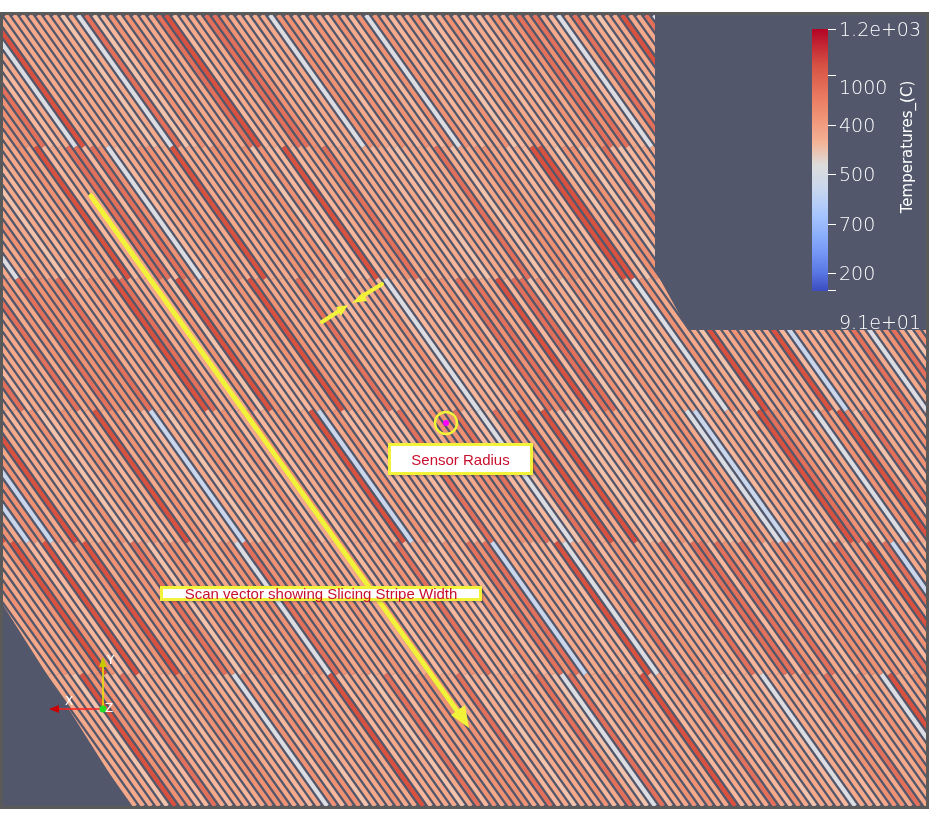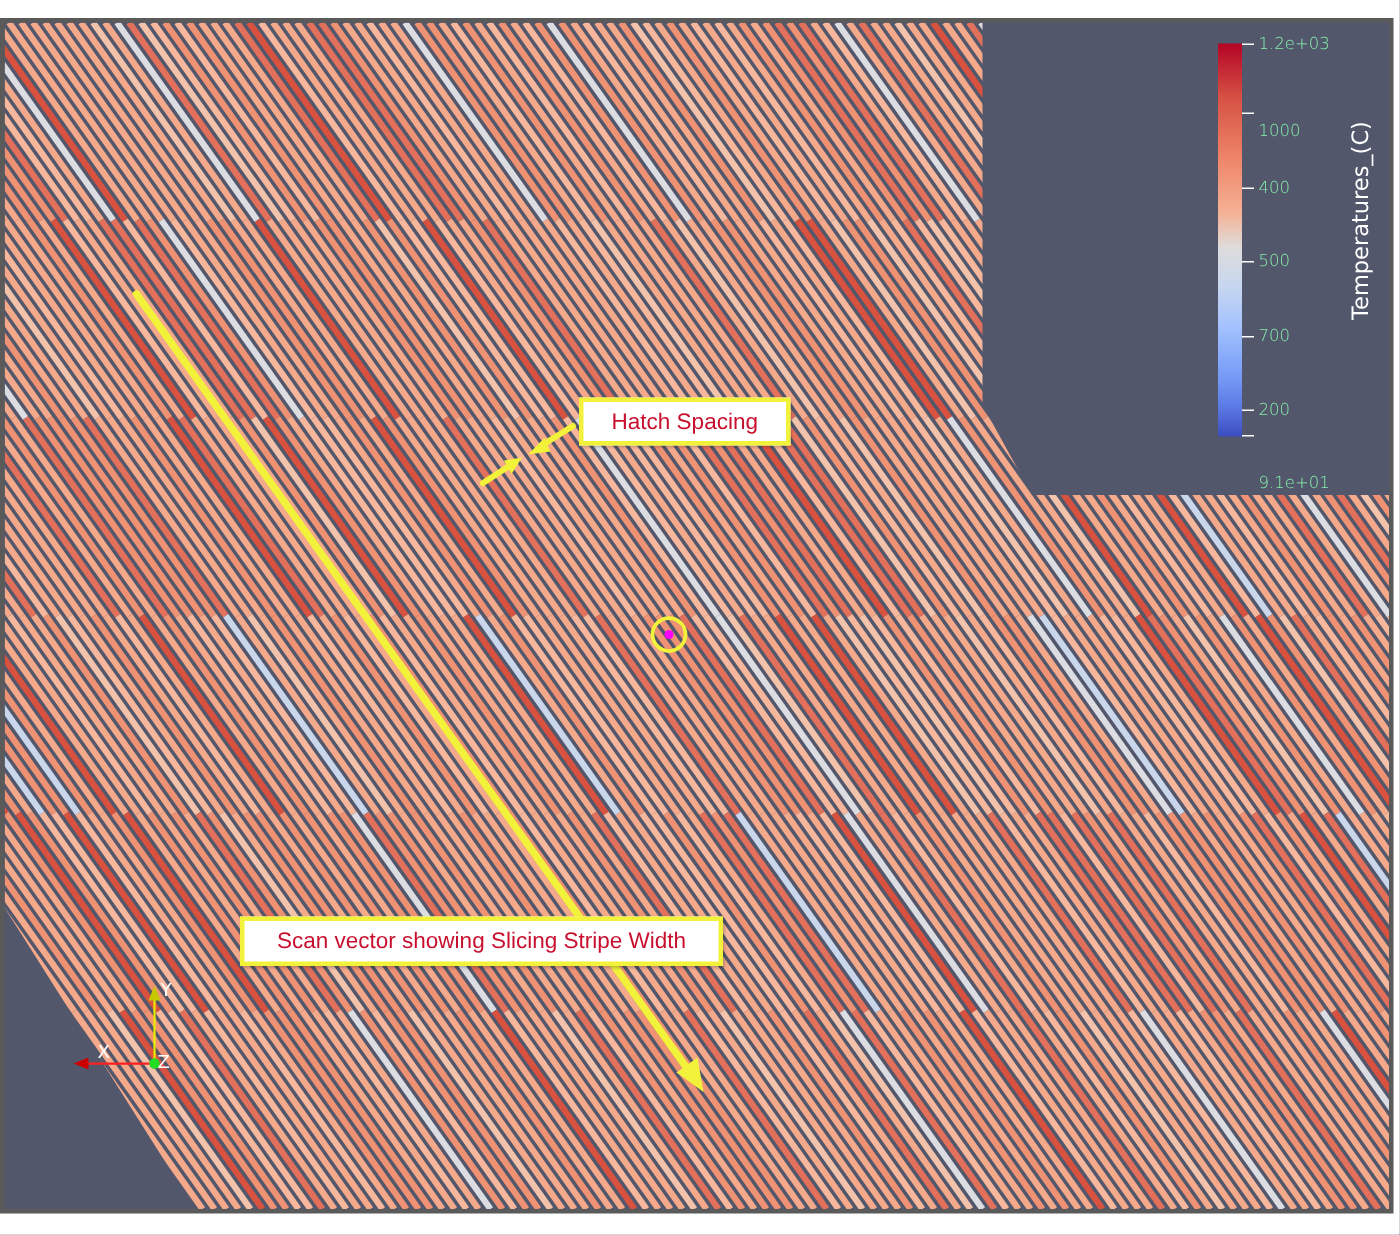--- a/index.html
+++ b/index.html
@@ -12,21 +12,21 @@
   #scene { position: absolute; left: 0; top: 0; }
   .callout { position: absolute; background: #ffffff; border: 3px solid #f2f23a;
          color: #c8102e; font-size: 15px; line-height: 1; white-space: nowrap;
          display: flex; align-items: center; justify-content: center;
          box-shadow: 1px 1px 2px rgba(0,0,0,0.25); box-sizing: border-box; }
   #colorbar { position: absolute; left: 806px; top: 12px; width: 110px; height: 270px; }
   #colorbar-gradient { position: absolute; left: 3px; top: 2px; width: 16px; height: 262px;
          background: linear-gradient(to bottom, #b40426 0%, #d65244 14%, #ee8468 29%, #f5b194 43%,
          #dddcdc 52%, #c6d6f0 62%, #a3c2fe 72%, #7a9df8 84%, #5977e3 93%, #3b4cc0 100%); }
   .cb-tick { position: absolute; left: 19px; width: 8px; height: 1px; background: #ffffff; }
-  .cb-label { position: absolute; left: 30px; color: #86efac; font-size: 11px;
+  .cb-label { position: absolute; left: 30px; color: #ffffff; font-size: 19px;
          font-family: "DejaVu Sans", sans-serif; font-weight: 300; transform: translateY(-50%);
          white-space: nowrap; }
   #colorbar-title { position: absolute; left: 98px; top: 120px; color: #ffffff; font-size: 15px;
          font-family: "DejaVu Sans", sans-serif; transform: translate(-50%, -50%) rotate(-90deg);
          white-space: nowrap; }
   #axes-widget { position: absolute; left: 40px; top: 640px; width: 90px; height: 80px; }
   .axis-label { position: absolute; color: #ffffff; font-size: 12px;
          font-family: "DejaVu Sans", sans-serif; }
 </style>
 </head>
@@ -1201,24 +1201,24 @@
         <circle cx="443" cy="408" r="11" fill="none" stroke="#f2f23a" stroke-width="2.5"></circle>
         <circle cx="443" cy="408" r="3" fill="#ff00ff"></circle>
       </g>
 
       <g>
         <line x1="88" y1="181" x2="457" y2="700" stroke="#f2f23a" stroke-width="5" stroke-linecap="round"></line>
         <polygon points="466,713 448,700 462,690" fill="#f2f23a"></polygon>
       </g>
     </svg>
 
-    <div class="callout" style="left:383px; top:250px; width:141px; height:32px;">
-      <span>Hatch Spacing</span>
+    <div class="callout" style="left:385px; top:428px; width:145px; height:32px;">
+      <span>Sensor Radius</span>
     </div>
-    <div class="callout" style="left:157px; top:596px; width:322px; height:33px;text-align:right;">
+    <div class="callout" style="left:157px; top:571px; width:322px; height:15px;text-align:right;">
       <span>Scan vector showing Slicing Stripe Width</span>
     </div>
 
     <div id="colorbar">
       <div id="colorbar-gradient"></div>
       <div class="cb-tick" style="top:2px;"></div>
       <div class="cb-label" style="top:2px;">1.2e+03</div>
       <div class="cb-tick" style="top:48px;"></div>
       <div class="cb-label" style="top:60px;">1000</div>
       <div class="cb-tick" style="top:98px;"></div>

